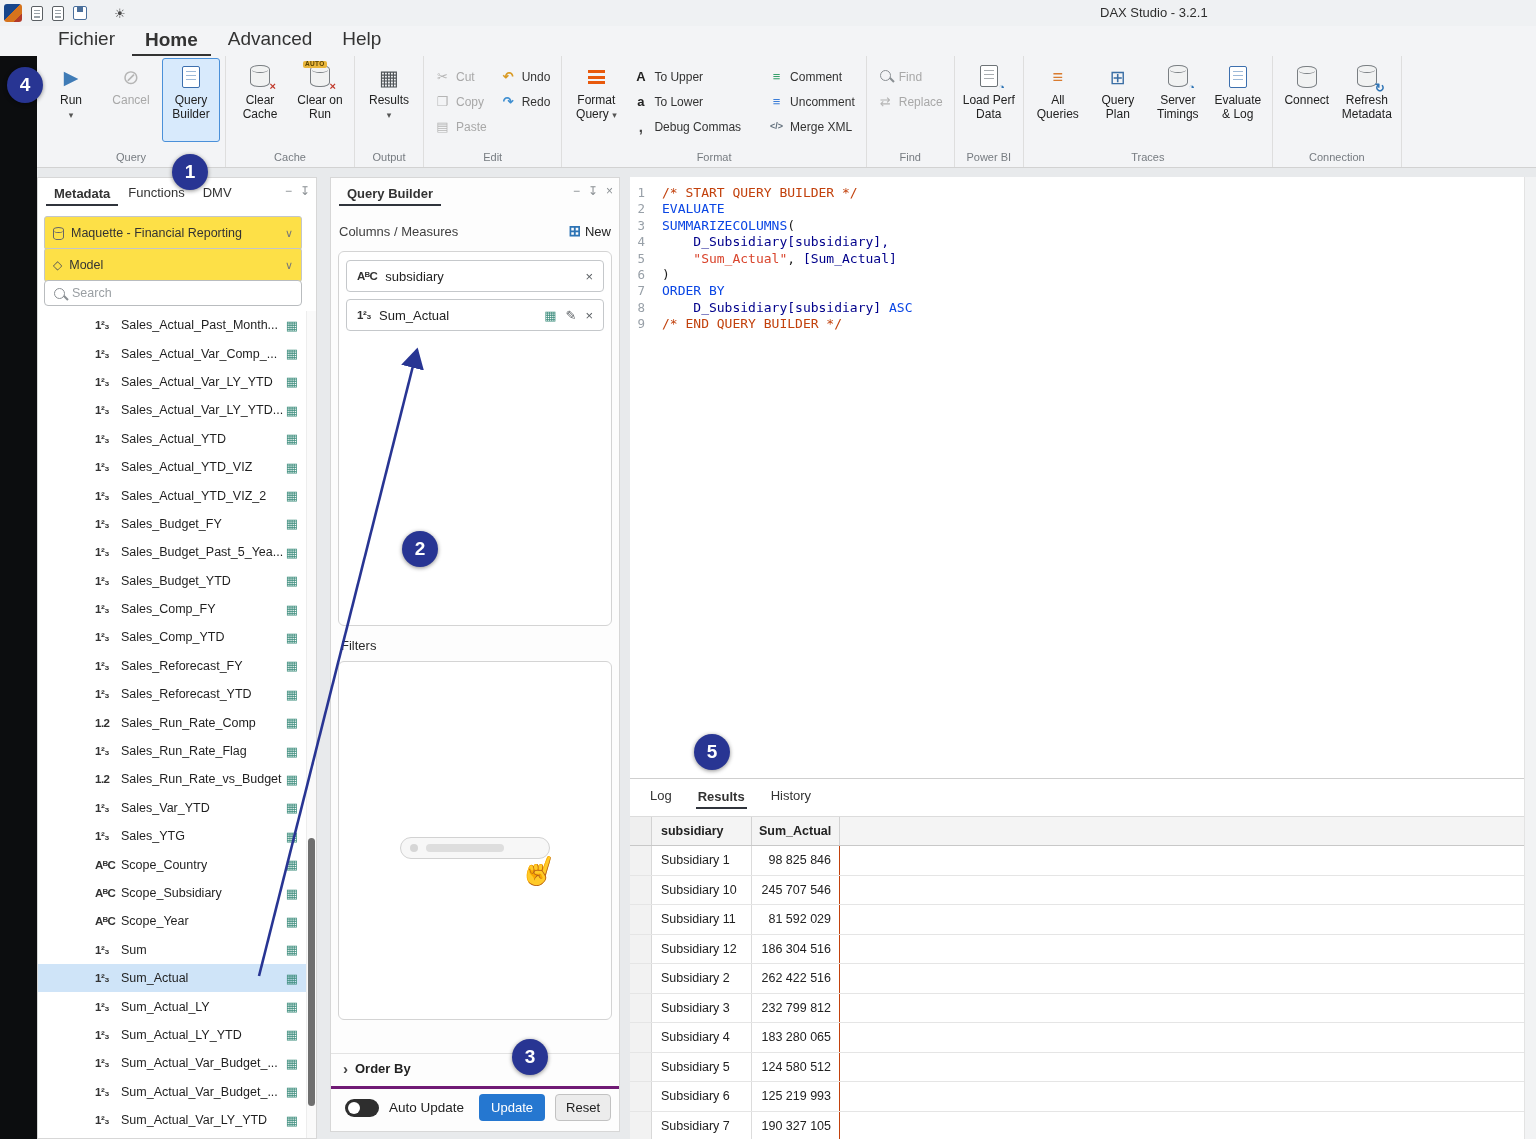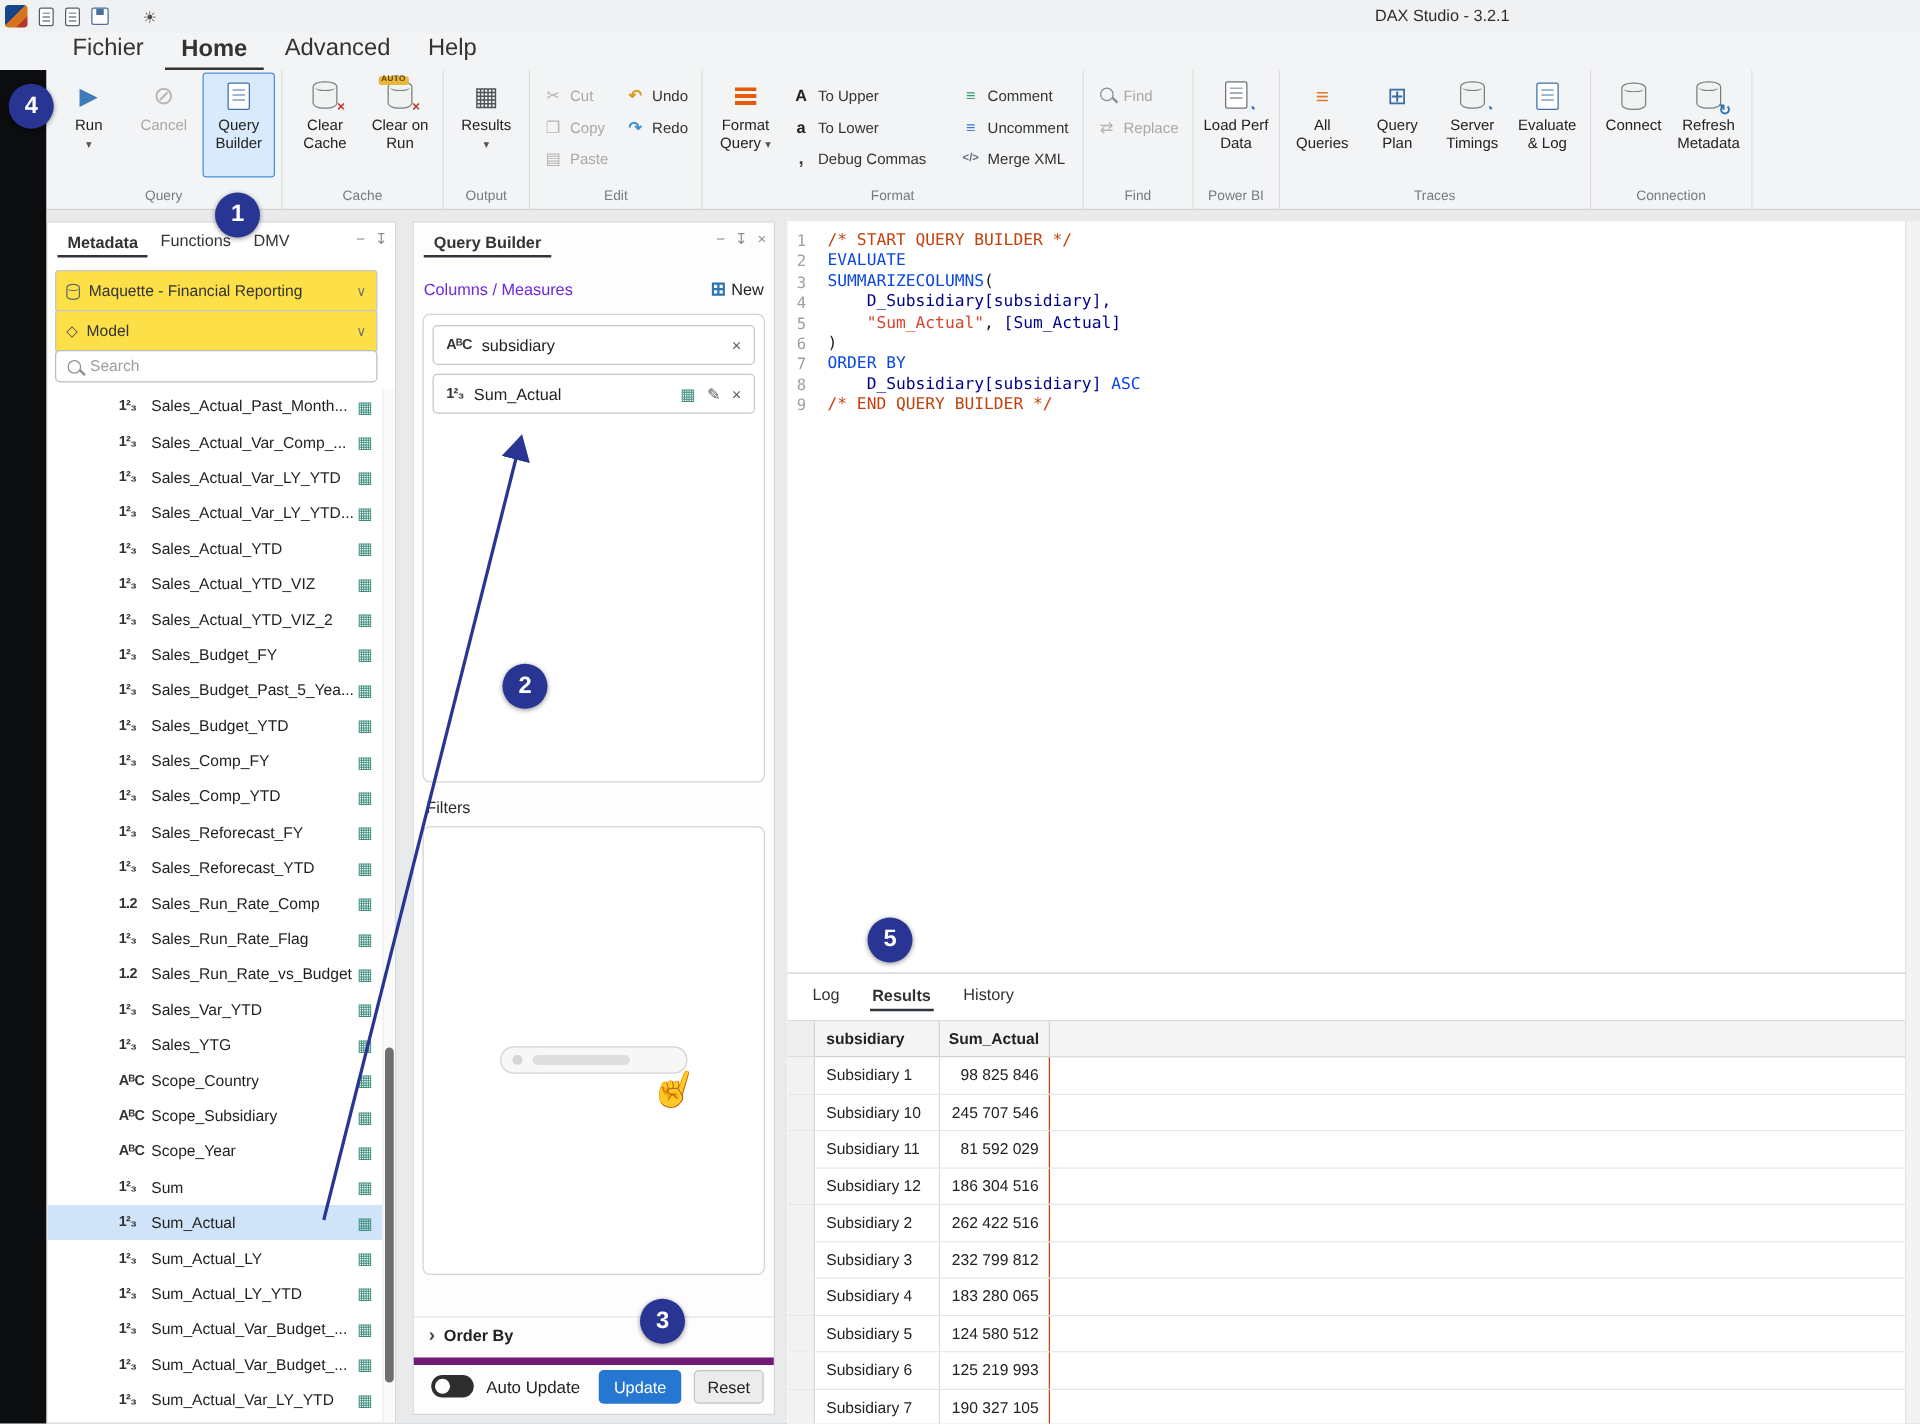--- a/index.html
+++ b/index.html
@@ -113,42 +113,42 @@
   .mtype { width:26px; flex:none; font-size:11.5px; color:#333; font-weight:bold; letter-spacing:-.5px; }
   .mlabel { white-space:nowrap; overflow:hidden; }
   .mgrid { margin-left:auto; margin-right:8px; color:#3e8e7e; font-size:13px; }
   .mtrack { position:absolute; right:0; top:133px; bottom:0; width:10px; background:#fafafa; border-left:1px solid #ededed; }
   .mthumb { position:absolute; right:1px; top:660px; width:7px; height:268px; background:#6f6f6f; border-radius:4px; }
 
   
   .qb-panel { position:absolute; left:330px; top:177px; width:290px; height:955px;
               background:#fdfdfd; border:1px solid #d7d7d7; }
   .qb-cm-row { position:absolute; left:8px; right:8px; top:42px; height:22px; display:flex; align-items:center; }
-  .qb-cm-label { font-size:13px; color:#6d28d9; }
+  .qb-cm-label { font-size:13px; color:#404040; }
   .qb-new { margin-left:auto; display:flex; align-items:center; gap:4px; font-size:13px; color:#222; }
   .qb-new .nic { color:#2e74b5; font-size:15px; font-weight:bold; }
   .qb-box { position:absolute; left:7px; right:7px; border:1px solid #d4d4d4; border-radius:6px; background:#fff; }
   .box-columns { top:73px; height:375px; padding:8px 7px; }
   .box-filters { top:483px; height:359px; }
   .chip { height:32px; border:1px solid #c5c8cb; border-radius:4px; background:#fff;
           display:flex; align-items:center; gap:8px; padding:0 10px; margin-bottom:7px; font-size:13px; }
   .chip .ctype { font-size:11.5px; font-weight:bold; letter-spacing:-.5px; color:#333; }
   .chip .cicons { margin-left:auto; display:flex; gap:9px; align-items:center; color:#5a5f63; font-size:13px; }
   .chip .cgrid { color:#3e8e7e; }
   .qb-filters-label { position:absolute; left:10px; top:460px; font-size:13px; color:#2a2a2a; }
   .drag-hint { position:absolute; left:50%; top:175px; transform:translateX(-50%); width:150px; }
   .drag-pill { width:150px; height:22px; border:1.5px solid #d2d2d2; border-radius:11px; background:#f7f7f7;
                display:flex; align-items:center; gap:8px; padding:0 9px; }
   .drag-dot { width:8px; height:8px; border-radius:50%; background:#d6d6d6; }
   .drag-bar { width:78px; height:8px; border-radius:4px; background:#dedede; }
   .drag-hand { position:absolute; right:-8px; top:16px; font-size:30px; color:#c9c9c9; transform:rotate(18deg); }
   .qb-orderby { position:absolute; left:0; right:0; top:875px; height:30px; border-top:1px solid #e3e3e3;
                 display:flex; align-items:center; gap:7px; padding-left:12px; font-size:13px; font-weight:bold; color:#222; }
   .qb-orderby .ob-chev { font-size:15px; font-weight:bold; color:#444; }
-  .qb-controls { position:absolute; left:0; right:0; top:908px; height:40px; border-top:6px solid #701a75;
+  .qb-controls { position:absolute; left:0; right:0; top:908px; height:40px; border-top:3px solid #701a75;
                  display:flex; align-items:center; gap:10px; padding:0 8px 0 14px; }
   .toggle { width:34px; height:18px; border-radius:9px; background:#2e2e2e; position:relative; flex:none; }
   .toggle::after { content:''; position:absolute; left:3px; top:3px; width:12px; height:12px;
                    border-radius:50%; background:#fff; }
   .auto-label { font-size:13.5px; color:#222; }
   .btn-update { margin-left:auto; background:#2577d0; color:#fff; font-size:13px;
                 padding:6px 12px; border-radius:4px; }
   .btn-reset  { background:#ececec; border:1px solid #c2c2c2; color:#222; font-size:13px;
                 padding:5px 10px; border-radius:4px; }
 

